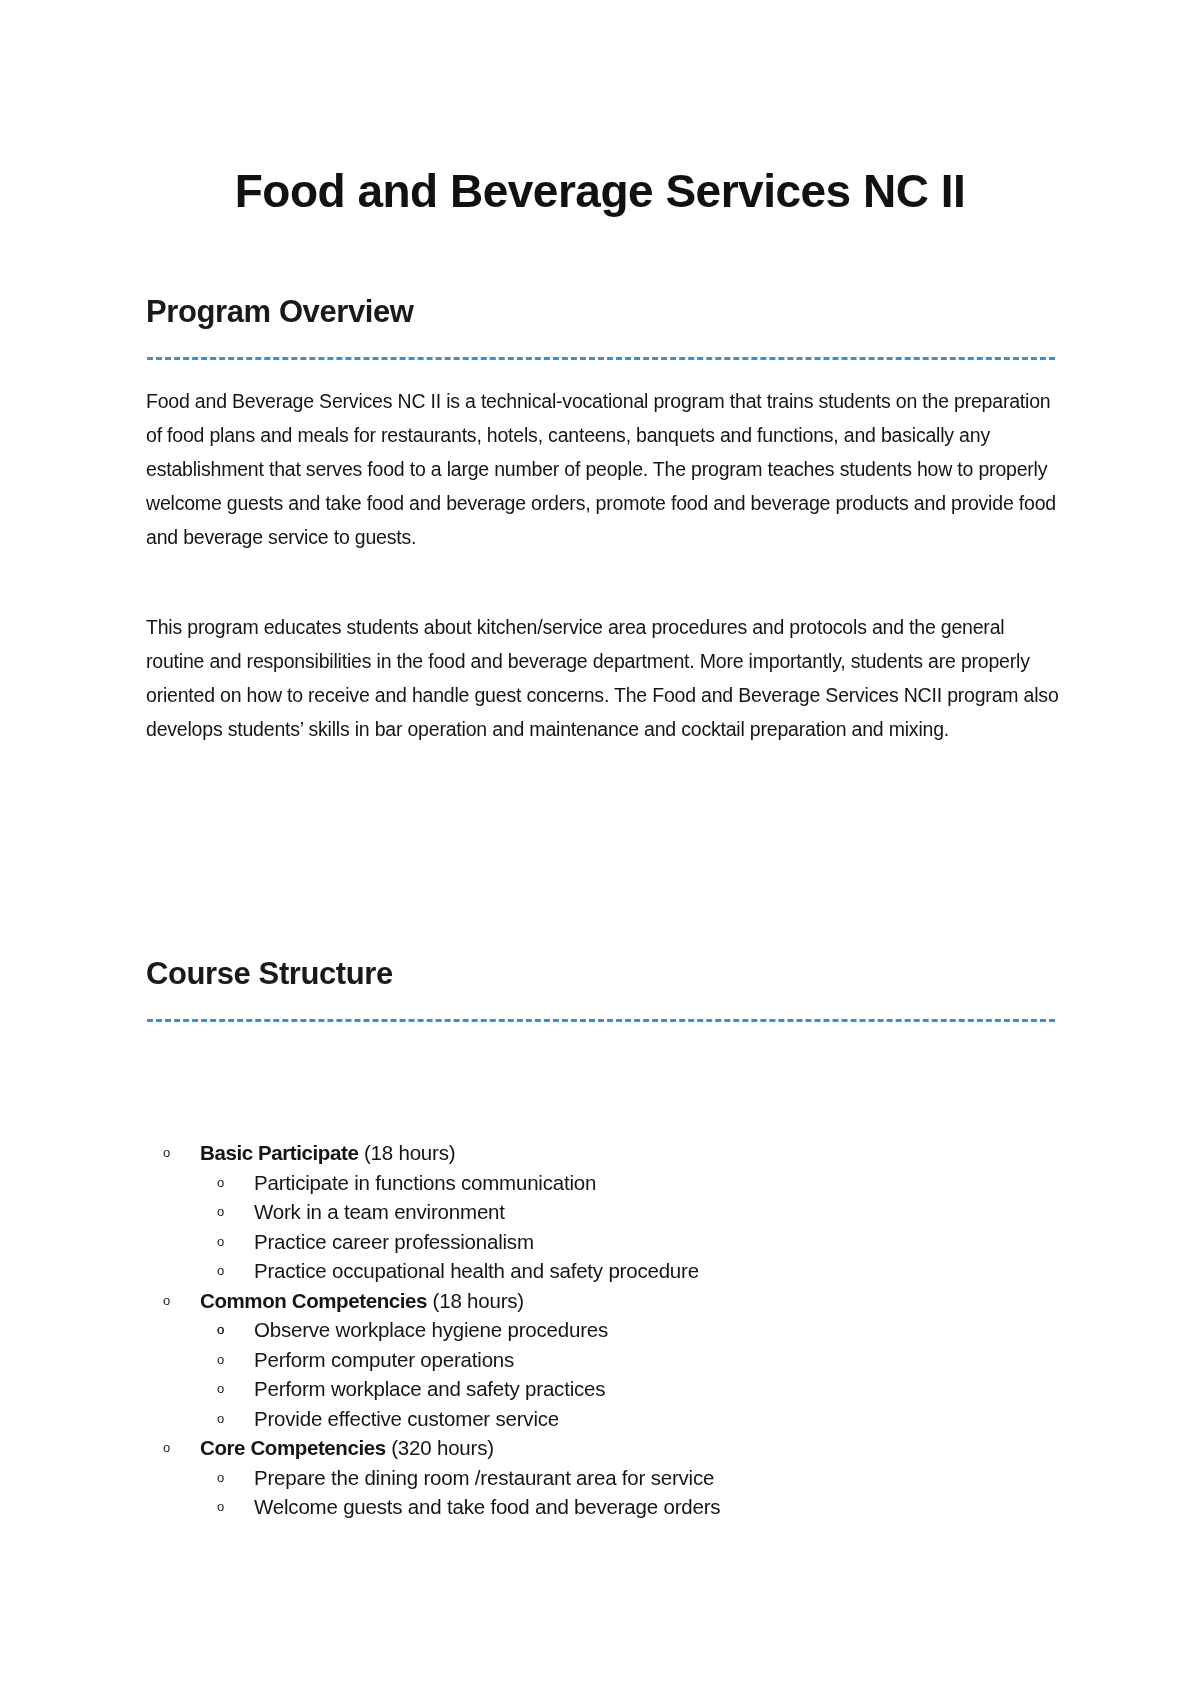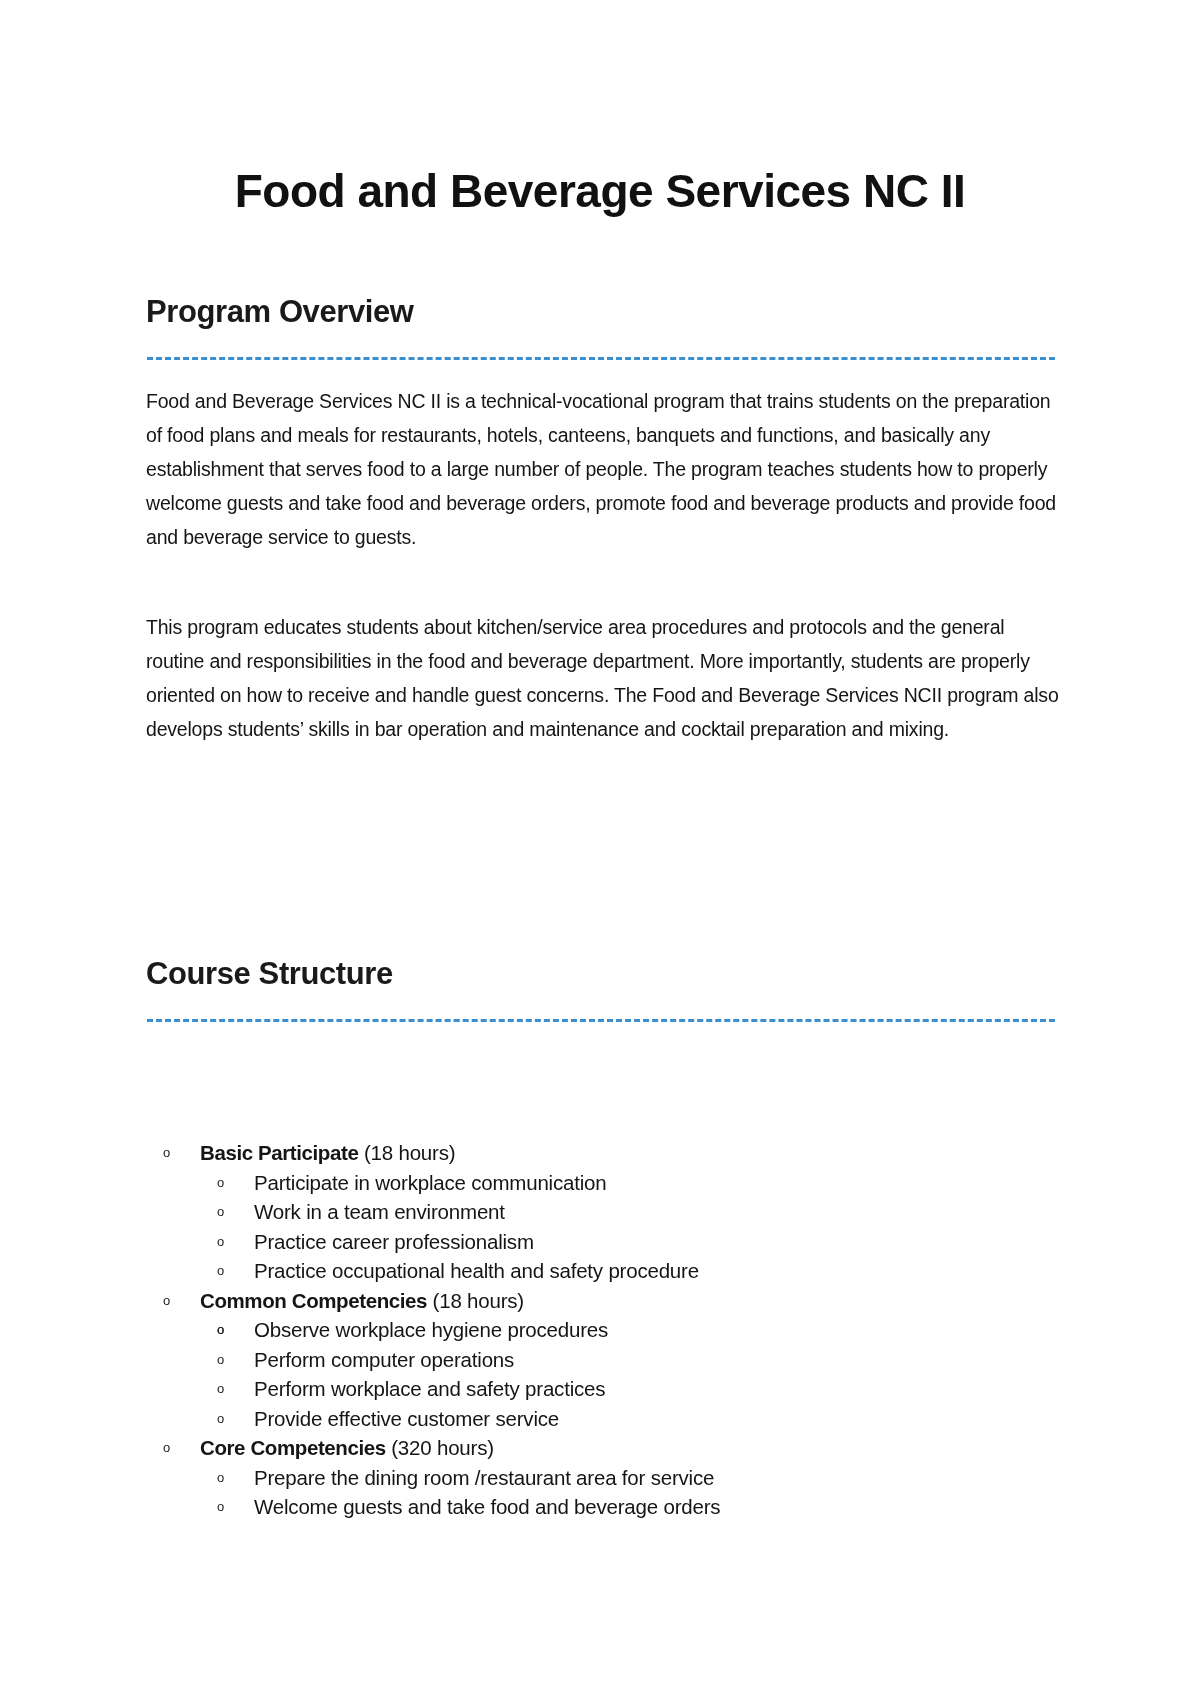--- a/index.html
+++ b/index.html
@@ -40,21 +40,21 @@
 
   <h2 class="h2" style="top:944px;text-align:center;">Course Structure</h2>
   <div class="rule" style="top:1007px;"></div>
 
 
   <ul class="list">
     <li class="lvl1">
       <span class="bullet">o</span>
       <span class="cat">Basic Participate</span><span> (18 hours)</span>
     </li>
-    <li class="lvl2"><span class="bullet">o</span><span>Participate in workplace communication</span></li>
+    <li class="lvl2"><span class="bullet">o</span><span>Participate in functions communication</span></li>
     <li class="lvl2"><span class="bullet">o</span><span>Work in a team environment</span></li>
     <li class="lvl2"><span class="bullet">o</span><span>Practice career professionalism</span></li>
     <li class="lvl2"><span class="bullet">o</span><span>Practice occupational health and safety procedure</span></li>
 
     <li class="lvl1">
       <span class="bullet">o</span>
       <span class="cat">Common Competencies</span><span> (18 hours)</span>
     </li>
     <li class="lvl2"><span class="bullet">o</span></li>
     <li class="lvl2"><span class="bullet">o</span><span>Observe workplace hygiene procedures</span></li>

